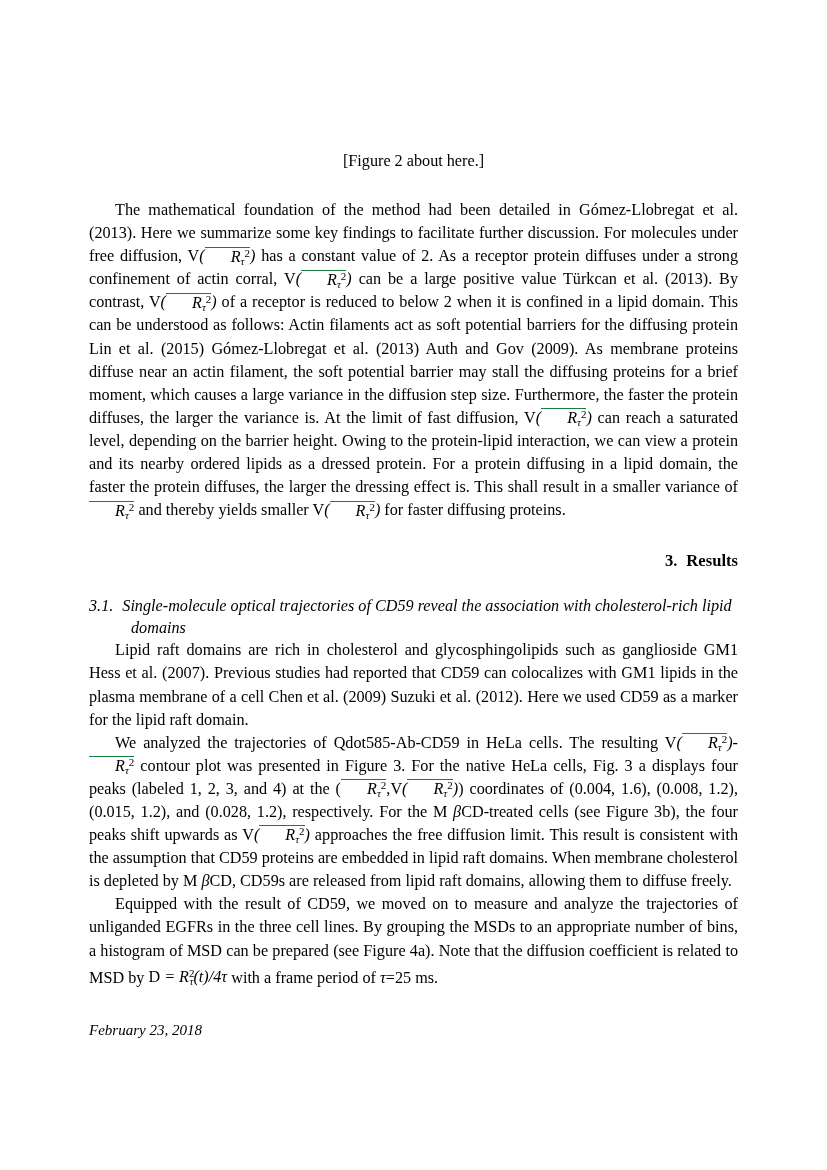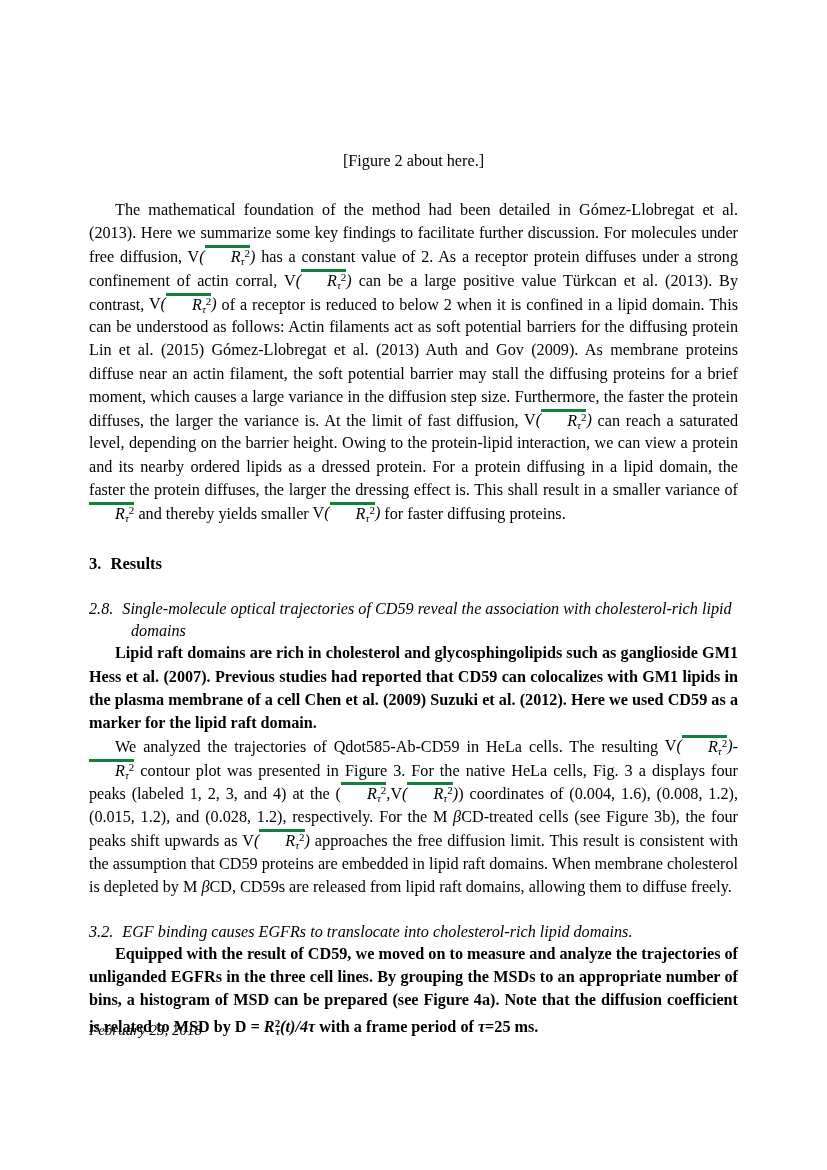--- a/index.html
+++ b/index.html
@@ -45,60 +45,61 @@
   }
   p.body.indent {
     text-indent: 26px;
   }
   h2.section {
     font-size: 16.6px;
     font-weight: bold;
     margin: 27px 0 0 0;
     line-height: 23px;
     font-family: "Liberation Serif", "DejaVu Serif", serif;
+    text-align: right;
   }
   h2.section .num { margin-right: 9px; }
   h3.subsection {
     font-size: 16.2px;
     font-weight: normal;
     font-style: italic;
     margin: 23px 0 0 0;
     line-height: 22px;
     padding-left: 42px;
     text-indent: -42px;
   }
   h3.subsection .num {
     font-style: italic;
     margin-right: 9px;
   }
   h3.subsection.flat {
     padding-left: 0;
     text-indent: 0;
     margin: 22px 0 0 0;
   }
-  .gap-before { margin-top: 7px; font-weight: bold; }
+  .gap-before { margin-top: 7px; }
   .footer-date {
     position: absolute;
     left: 89px;
     top: 1022px;
     width: 649px;
     text-align: left;
     font-style: italic;
     font-size: 15px;
   }
   
   .math {
     font-style: italic;
     font-family: "Liberation Serif", "DejaVu Serif", serif;
     white-space: nowrap;
   }
   .math .up { font-style: normal; }
   .ovl {
     display: inline-block;
-    border-top: 3px solid #15803d;
+    border-top: 1px solid #15803d;
     padding-top: 0px;
     line-height: 1.05;
   }
   sub.tau {
     font-style: italic;
     font-size: 0.68em;
     vertical-align: -0.28em;
   }
   sup.sq {
     font-size: 0.68em;
@@ -112,27 +113,26 @@
 
 <div class="page">
   <div class="content">
 
     <div class="figure-note">[Figure 2 about here.]</div>
 
     <p class="body indent"><span>The mathematical foundation of the method had been detailed in Gómez-Llobregat et al. (2013). Here we summarize some key findings to facilitate further discussion. For molecules under free diffusion, </span><span class="math"><span class="up">V</span>(<span class="ovl">R<sub class="tau">τ</sub><sup class="sq">2</sup></span>)</span><span> has a constant value of 2. As a receptor protein diffuses under a strong confinement of actin corral, </span><span class="math"><span class="up">V</span>(<span class="ovl">R<sub class="tau">τ</sub><sup class="sq">2</sup></span>)</span><span> can be a large positive value Türkcan et al. (2013). By contrast, </span><span class="math"><span class="up">V</span>(<span class="ovl">R<sub class="tau">τ</sub><sup class="sq">2</sup></span>)</span><span> of a receptor is reduced to below 2 when it is confined in a lipid domain. This can be understood as follows: Actin filaments act as soft potential barriers for the diffusing protein Lin et al. (2015) Gómez-Llobregat et al. (2013) Auth and Gov (2009). As membrane proteins diffuse near an actin filament, the soft potential barrier may stall the diffusing proteins for a brief moment, which causes a large variance in the diffusion step size. Furthermore, the faster the protein diffuses, the larger the variance is. At the limit of fast diffusion, </span><span class="math"><span class="up">V</span>(<span class="ovl">R<sub class="tau">τ</sub><sup class="sq">2</sup></span>)</span><span> can reach a saturated level, depending on the barrier height. Owing to the protein-lipid interaction, we can view a protein and its nearby ordered lipids as a dressed protein. For a protein diffusing in a lipid domain, the faster the protein diffuses, the larger the dressing effect is. This shall result in a smaller variance of </span><span class="math"><span class="ovl">R<sub class="tau">τ</sub><sup class="sq">2</sup></span></span><span> and thereby yields smaller </span><span class="math"><span class="up">V</span>(<span class="ovl">R<sub class="tau">τ</sub><sup class="sq">2</sup></span>)</span><span> for faster diffusing proteins.</span></p>
 
     <h2 class="section"><span class="num">3.</span><span>Results</span></h2>
 
-    <h3 class="subsection"><span class="num">2.8.</span><span>Single-molecule optical trajectories of CD59 reveal the association with cholesterol-rich lipid domains</span></h3>
+    <h3 class="subsection"><span class="num">3.1.</span><span>Single-molecule optical trajectories of CD59 reveal the association with cholesterol-rich lipid domains</span></h3>
 
     <p class="body indent gap-before">Lipid raft domains are rich in cholesterol and glycosphingolipids such as ganglioside GM1 Hess et al. (2007). Previous studies had reported that CD59 can colocalizes with GM1 lipids in the plasma membrane of a cell Chen et al. (2009) Suzuki et al. (2012). Here we used CD59 as a marker for the lipid raft domain.</p>
 
     <p class="body indent"><span>We analyzed the trajectories of Qdot585-Ab-CD59 in HeLa cells. The resulting </span><span class="math"><span class="up">V</span>(<span class="ovl">R<sub class="tau">τ</sub><sup class="sq">2</sup></span>)</span><span>-</span><span class="math"><span class="ovl">R<sub class="tau">τ</sub><sup class="sq">2</sup></span></span><span> contour plot was presented in Figure 3. For the native HeLa cells, Fig. 3 a displays four peaks (labeled 1, 2, 3, and 4) at the (</span><span class="math"><span class="ovl">R<sub class="tau">τ</sub><sup class="sq">2</sup></span></span><span>,</span><span class="math"><span class="up">V</span>(<span class="ovl">R<sub class="tau">τ</sub><sup class="sq">2</sup></span>)</span><span>) coordinates of (0.004, 1.6), (0.008, 1.2), (0.015, 1.2), and (0.028, 1.2), respectively. For the M </span><span class="beta">β</span><span>CD-treated cells (see Figure 3b), the four peaks shift upwards as </span><span class="math"><span class="up">V</span>(<span class="ovl">R<sub class="tau">τ</sub><sup class="sq">2</sup></span>)</span><span> approaches the free diffusion limit. This result is consistent with the assumption that CD59 proteins are embedded in lipid raft domains. When membrane cholesterol is depleted by M </span><span class="beta">β</span><span>CD, CD59s are released from lipid raft domains, allowing them to diffuse freely.</span></p>
 
 
-    <h3 class="subsection flat"><span class="num">3.2.</span><span>EGF binding causes EGFRs to translocate into cholesterol-rich lipid domains.</span></h3>
 
     <p class="body indent gap-before"><span>Equipped with the result of CD59, we moved on to measure and analyze the trajectories of unliganded EGFRs in the three cell lines. By grouping the MSDs to an appropriate number of bins, a histogram of MSD can be prepared (see Figure 4a). Note that the diffusion coefficient is related to MSD by </span><span class="math"><span class="up">D</span> = R<sup class="sq">2</sup><sub class="tau" style="margin-left:-0.45em">τ</sub>(t)/4τ</span><span> with a frame period of </span><span class="math">τ</span><span>=25 ms.</span></p>
 
   </div>
 
   <div class="footer-date">February 23, 2018</div>
 </div>
 
 </body></html>

